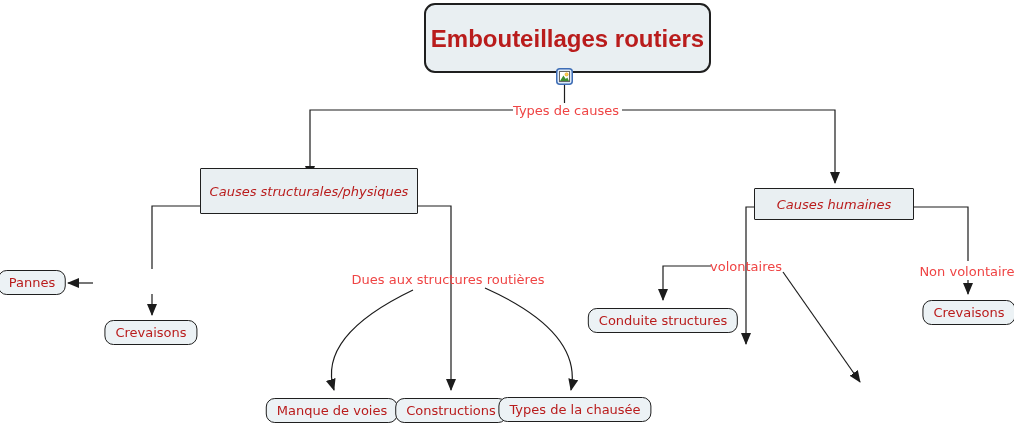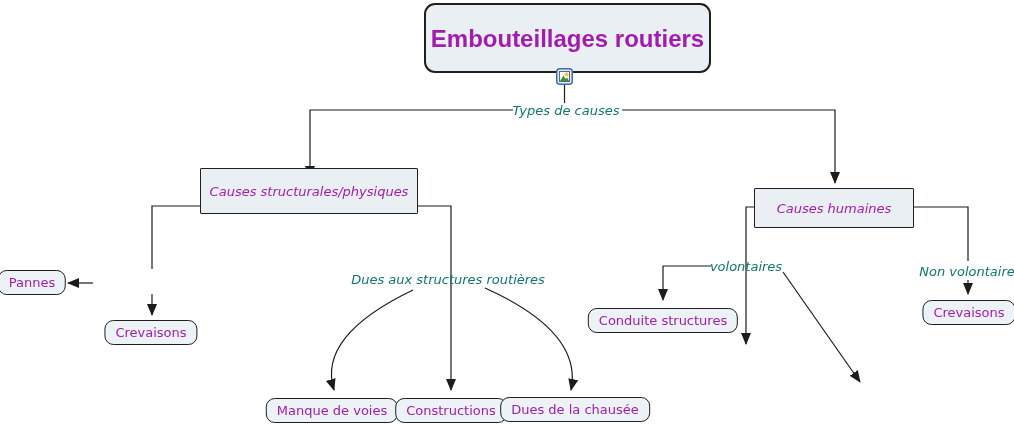--- a/index.html
+++ b/index.html
@@ -3,33 +3,33 @@
 <meta charset="utf-8">
 <style>
   html,body{margin:0;padding:0;background:#fff;}
   .canvas{
     position:relative;width:1014px;height:427px;background:#ffffff;
     overflow:hidden;font-family:"DejaVu Sans",sans-serif;
   }
   svg.wires{position:absolute;left:0;top:0;z-index:0;}
   .node{
     position:absolute;z-index:1;background:#ecf2f5;border:1.4px solid #1f1f1f;
-    color:#a21caf;font-size:13px;line-height:15px;
+    color:#b91c1c;font-size:13px;line-height:15px;
     display:flex;align-items:center;justify-content:center;white-space:nowrap;
     box-sizing:border-box;
   }
   .leaf{border-radius:9px;padding:4px 10px;transform:translateX(-50%);}
   .cat{font-style:italic;border-radius:1px;border-width:1px;background:#e9eff2;}
   .title-node{
     border-radius:11px;border-width:2px;background:#e9eff2;
     font-family:"Liberation Sans",sans-serif;font-weight:bold;font-size:24px;
   }
   .link-label{
     position:absolute;z-index:2;transform:translate(-50%,-50%);
-    color:#0f766e;font-size:13px;white-space:nowrap;font-style:italic;
+    color:#ef4444;font-size:13px;white-space:nowrap;
   }
   .res-icon{position:absolute;z-index:3;width:17px;height:17px;}
 </style>
 </head>
 <body>
 
 <div class="canvas">
 
   <svg class="wires" width="1014" height="427" viewBox="0 0 1014 427">
     <defs>
@@ -60,28 +60,28 @@
   <div class="res-icon" style="left:556px;top:68px">
     <svg width="17" height="17" viewBox="0 0 17 17">
       <rect x="0.75" y="0.75" width="15.5" height="15.5" rx="3" fill="#dce9f8" stroke="#3e6db5" stroke-width="1.5"></rect>
       <rect x="3.5" y="3.5" width="10" height="10" fill="#ffffff" stroke="#666666" stroke-width="1"></rect>
       <circle cx="10.6" cy="6.4" r="1.6" fill="#ffd24a" stroke="#d89b2a" stroke-width="0.6"></circle>
       <path d="M4,13 L7.4,7.6 L9.8,11 L11.3,9.4 L13,13 Z" fill="#3f8f33"></path>
     </svg>
   </div>
 
   <div class="node cat" style="left:200px;top:168px;width:218px;height:46px">Causes structurales/physiques</div>
-  <div class="node cat" style="left:754px;top:188px;width:160px;height:40px">Causes humaines</div>
+  <div class="node cat" style="left:754px;top:188px;width:160px;height:32px">Causes humaines</div>
 
   <div class="link-label" style="left:566px;top:110px">Types de causes</div>
   <div class="link-label" style="left:448px;top:279px">Dues aux structures routières</div>
   <div class="link-label" style="left:746px;top:266px">volontaires</div>
   <div class="link-label" style="left:967px;top:271px">Non volontaire</div>
 
   <div class="node leaf" style="left:32px;top:270px">Pannes</div>
   <div class="node leaf" style="left:151px;top:320px">Crevaisons</div>
   <div class="node leaf" style="left:332px;top:398px">Manque de voies</div>
   <div class="node leaf" style="left:451px;top:398px">Constructions</div>
-  <div class="node leaf" style="left:575px;top:397px">Dues de la chausée</div>
+  <div class="node leaf" style="left:575px;top:397px">Types de la chausée</div>
   <div class="node leaf" style="left:663px;top:308px">Conduite structures</div>
   <div class="node leaf" style="left:969px;top:300px">Crevaisons</div>
 
 </div>
 
 </body></html>

